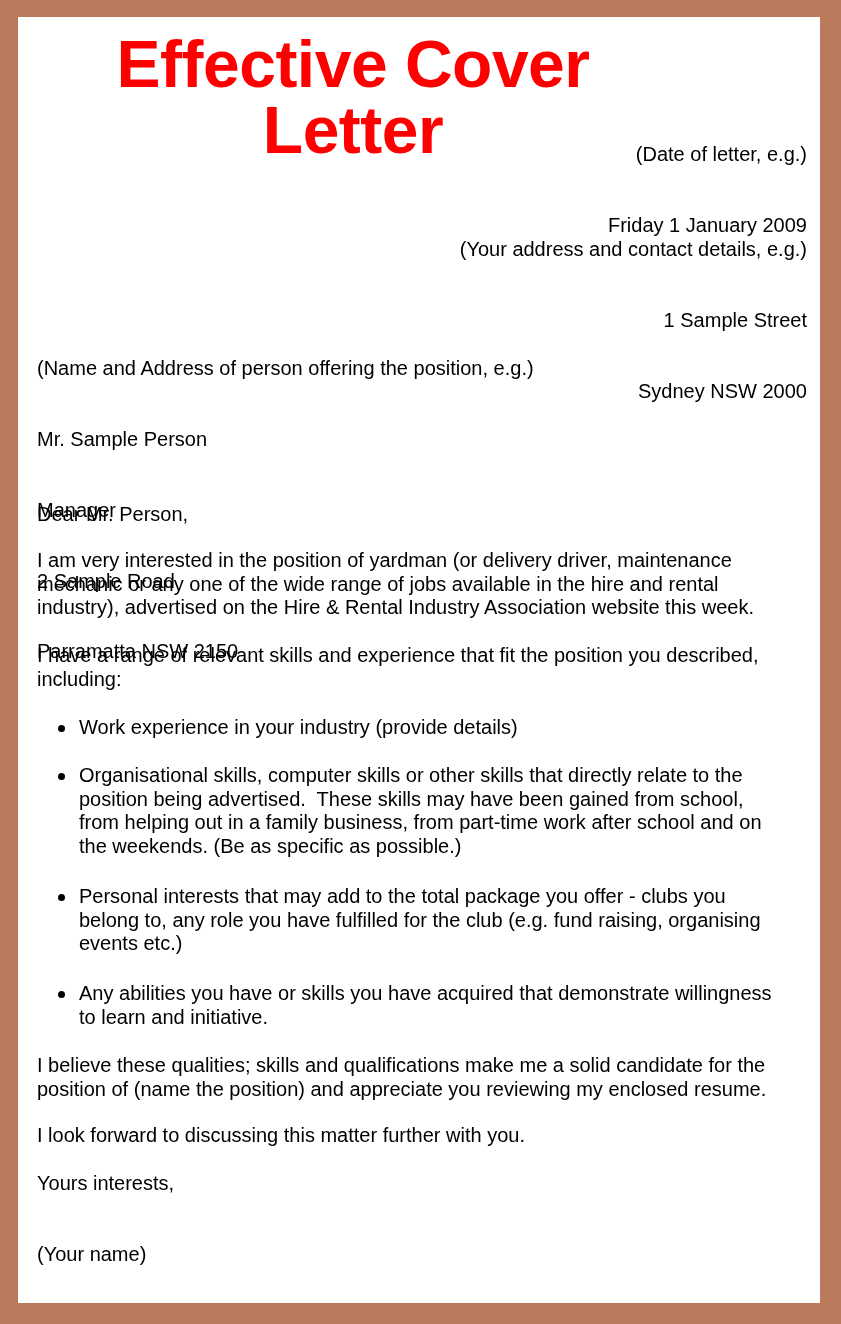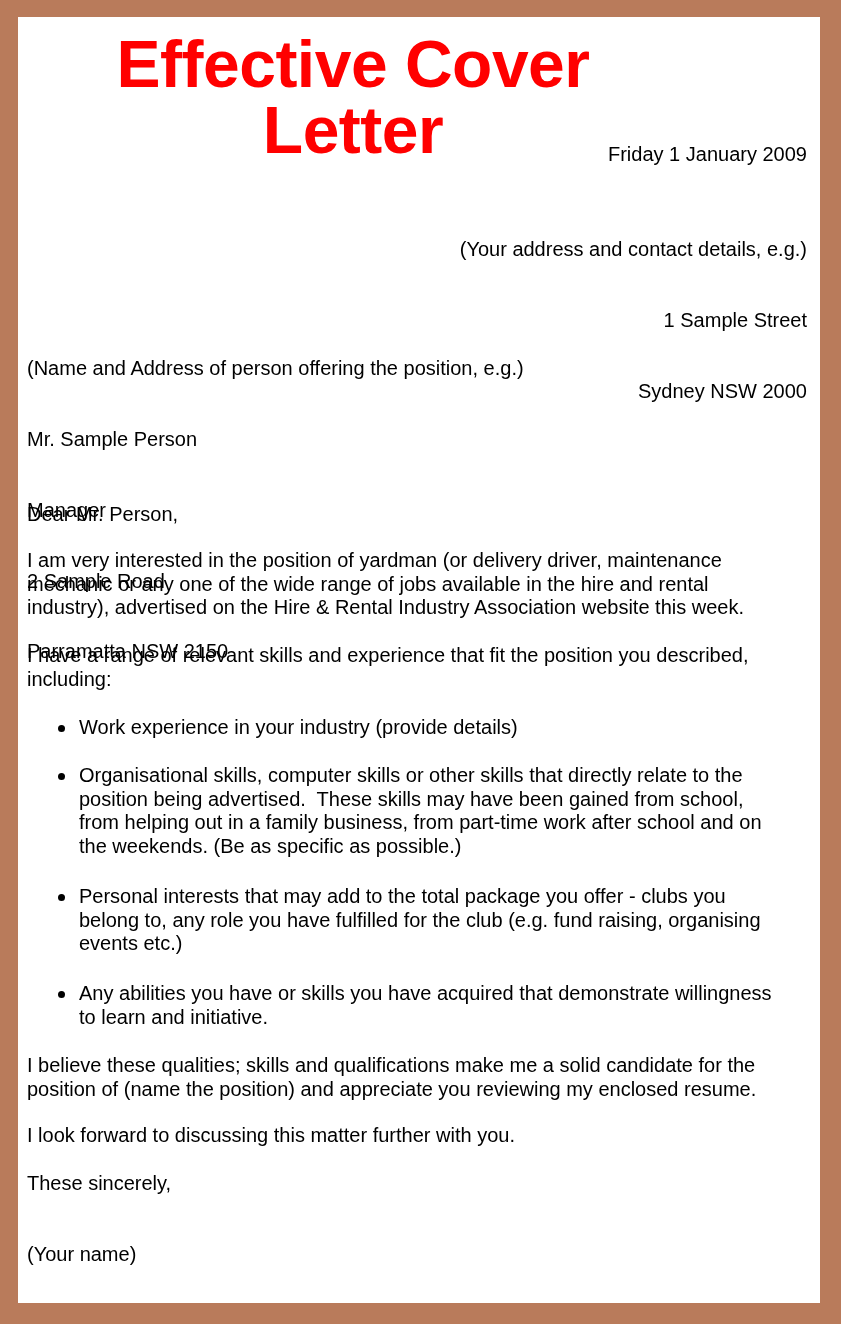--- a/index.html
+++ b/index.html
@@ -41,21 +41,21 @@
       line-height: 23.6px;
       white-space: pre;
     }
     .right-block {
       position: absolute;
       right: 13px;
       text-align: right;
     }
     .left-block {
       position: absolute;
-      left: 9px;
+      left: 19px;
     }
     .date-block { top: 79px; }
     .sender-block { top: 174px; }
     .recipient-block { top: 293px; }
     .salutation { top: 486px; }
     .para1 { top: 532px; }
     .para2 { top: 627px; }
     .bullets {
       position: absolute;
       left: 0;
@@ -93,20 +93,21 @@
     .signature { top: 1226px; }
   </style>
 </head>
 <body>
 
 <div class="page">
 
   <h1 class="title">Effective Cover Letter</h1>
 
   <div class="right-block date-block txt">
+    <div>(Date of letter, e.g.)</div>
     <div>Friday 1 January 2009</div>
   </div>
 
   <div class="right-block sender-block txt">
     <div>(Your address and contact details, e.g.)</div>
     <div>1 Sample Street</div>
     <div>Sydney NSW 2000</div>
   </div>
 
   <div class="left-block recipient-block txt">
@@ -149,17 +150,17 @@
       <span class="bullet-text txt">Any abilities you have or skills you have acquired that demonstrate willingness
 to learn and initiative.</span>
     </li>
   </ul>
 
   <div class="left-block para3 txt">I believe these qualities; skills and qualifications make me a solid candidate for the
 position of (name the position) and appreciate you reviewing my enclosed resume.</div>
 
   <div class="left-block para4 txt">I look forward to discussing this matter further with you.</div>
 
-  <div class="left-block closing txt">These sincerely,</div>
+  <div class="left-block closing txt">Yours interests,</div>
 
   <div class="left-block signature txt">(Your name)</div>
 
 </div>
 
 </body></html>

